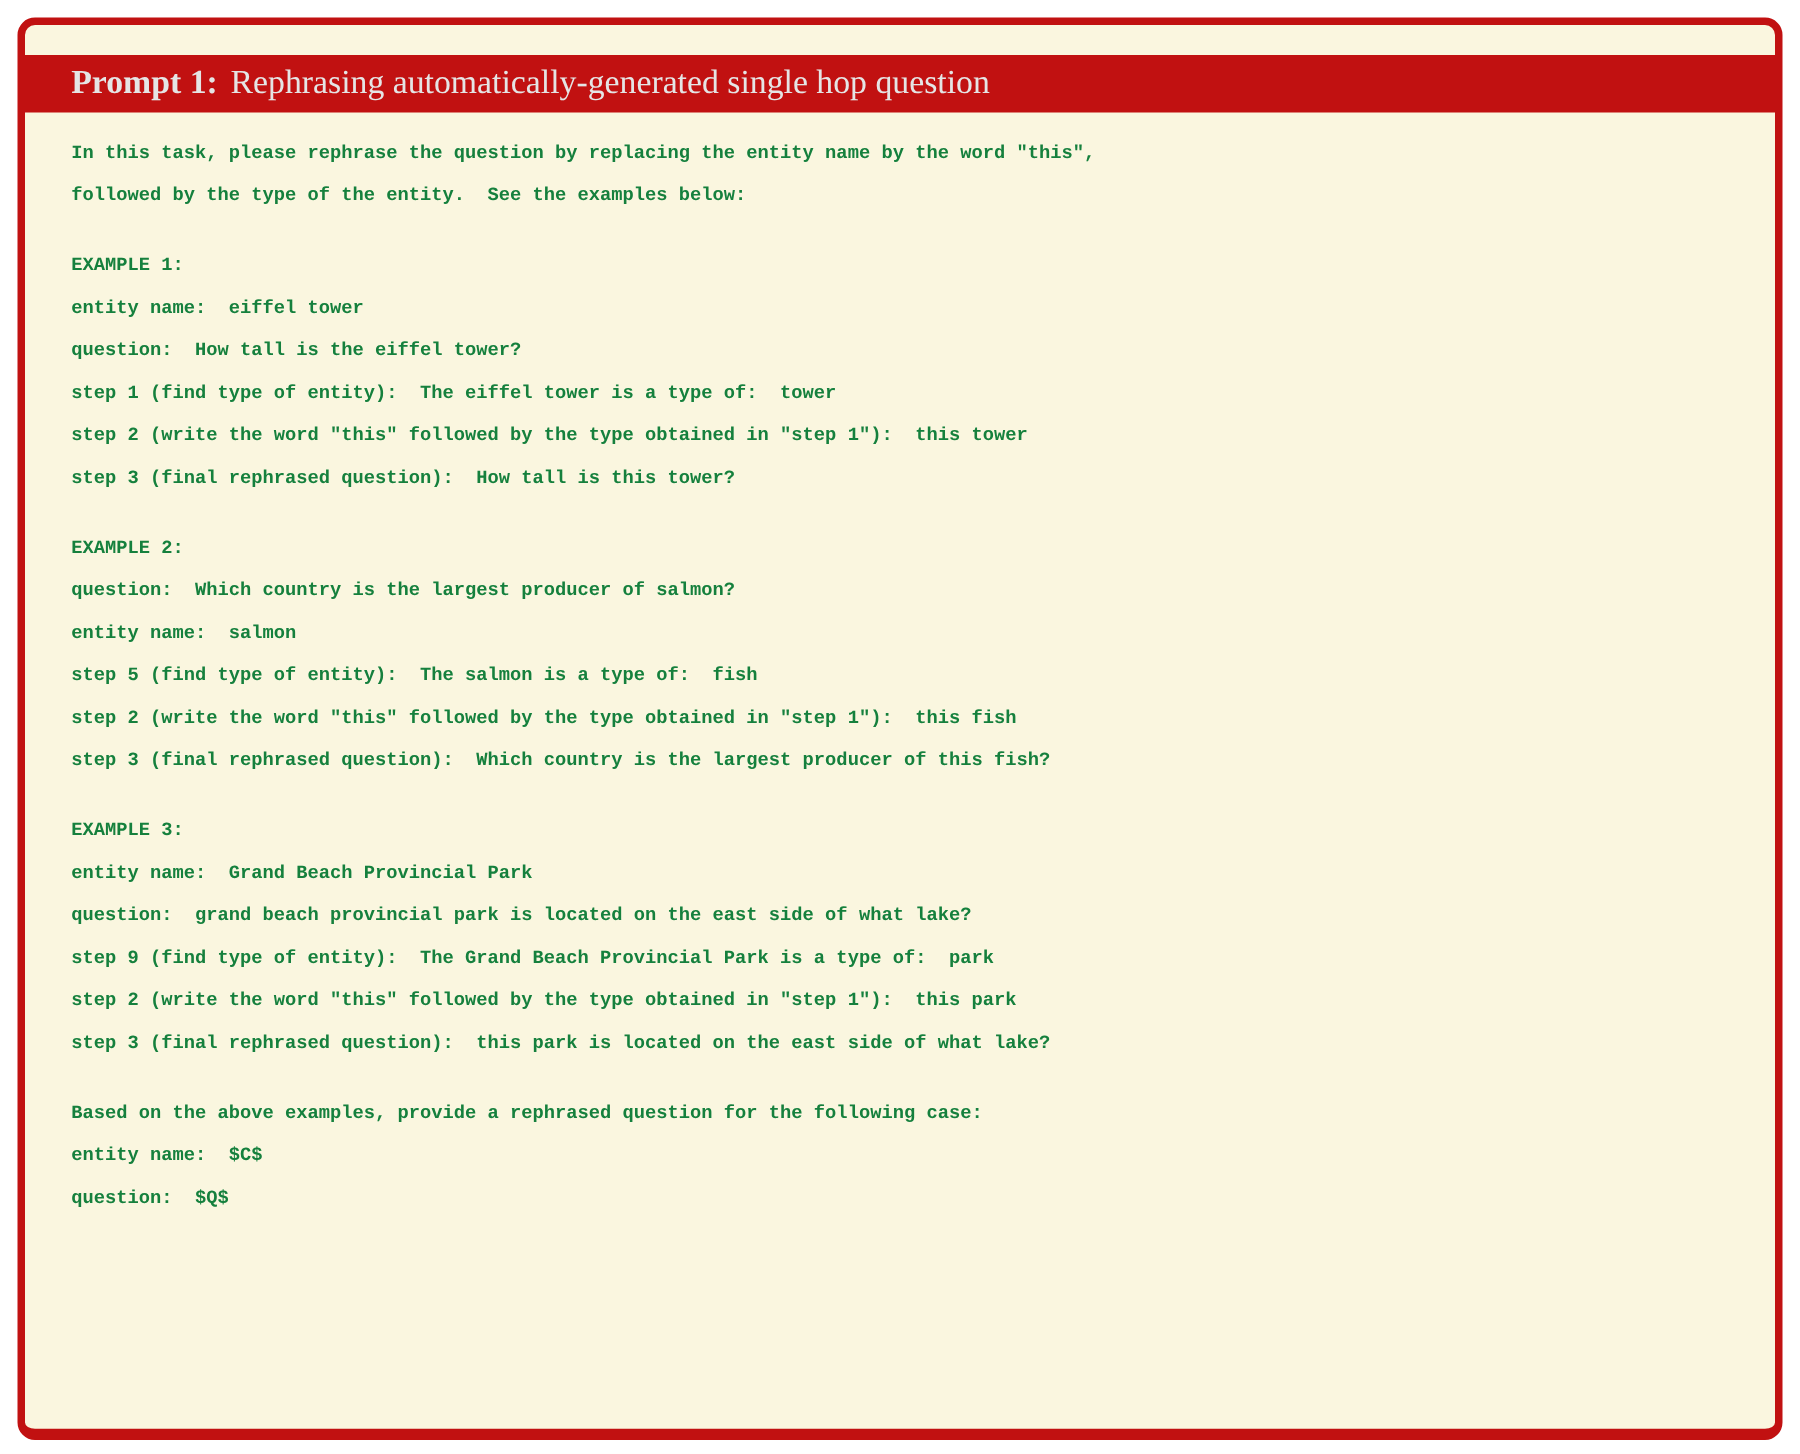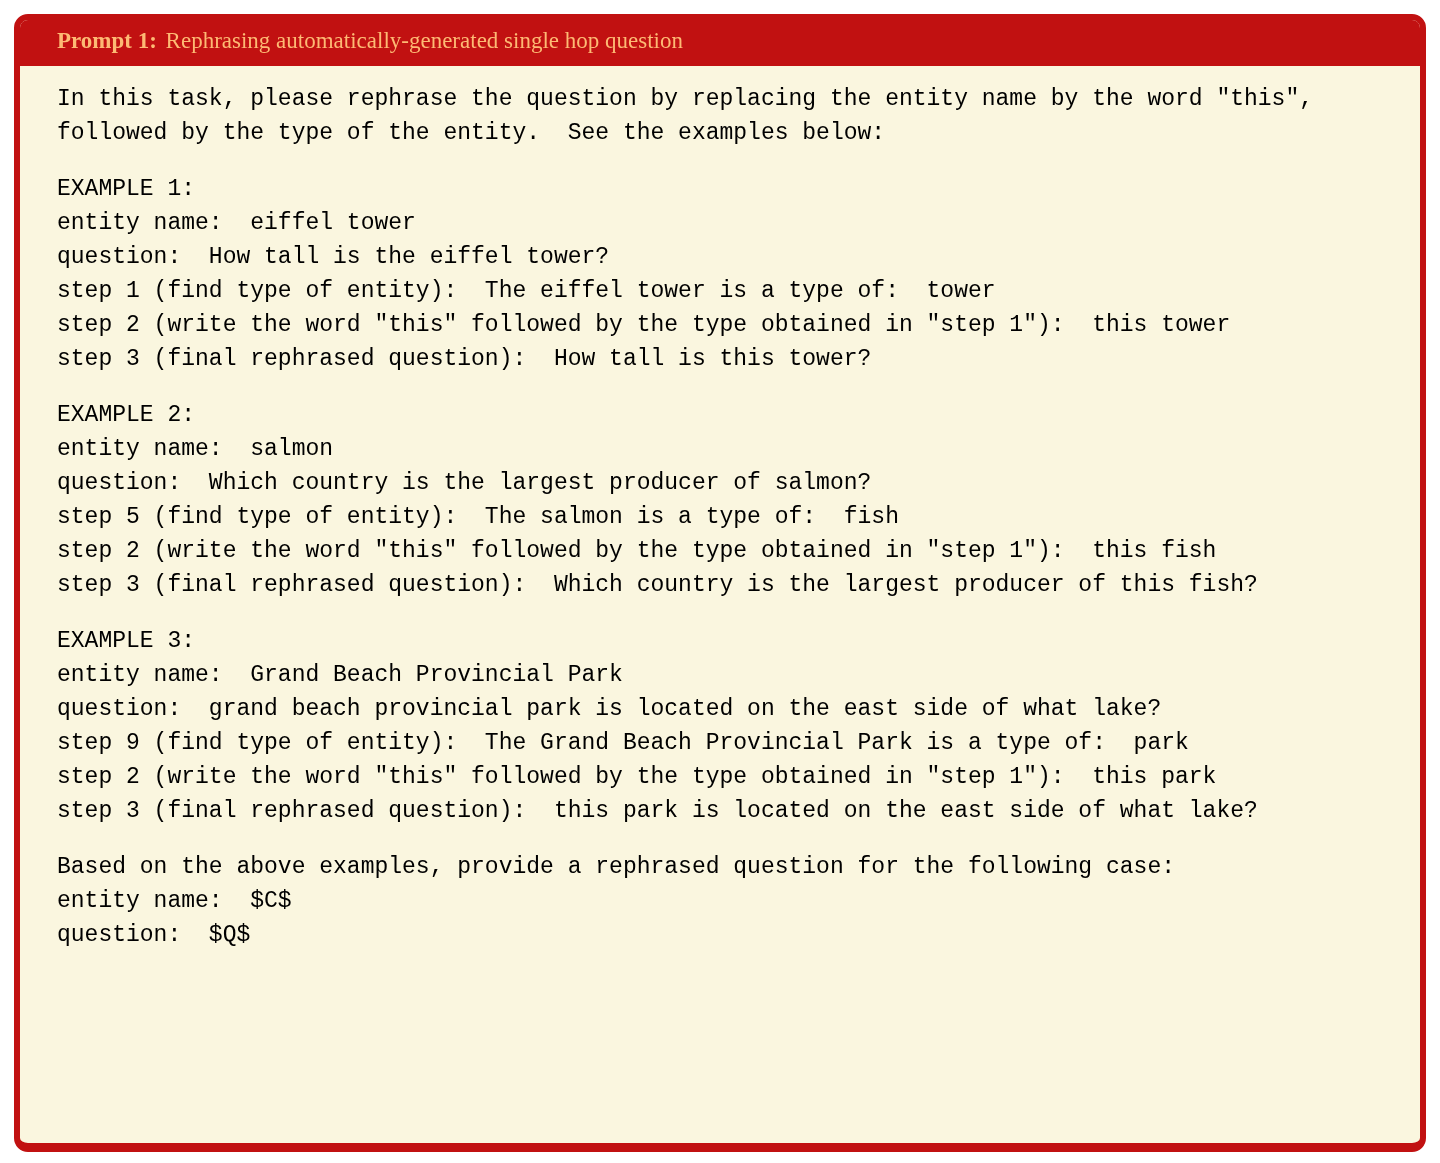--- a/index.html
+++ b/index.html
@@ -18,37 +18,39 @@
     height: 1138px;
     box-sizing: border-box;
     border: 6px solid #C11111;
     border-bottom-width: 9px;
     border-radius: 14px;
     background: #FAF6DF;
     overflow: hidden;
   }
   .prompt-header {
     background: #C11111;
-    color: #fdba74;
+    color: #e5e5e5;
     font-family: "Liberation Serif", serif;
-    font-size: 23px;
+    font-size: 27px;
     line-height: 34px;
     padding: 4px 12px 8px 37px;
     white-space: nowrap;
+    margin-top: 24px;
   }
   .prompt-header .header-label {
     font-weight: 700;
     margin-right: 0.38em;
   }
   .prompt-body {
     padding: 16px 30px 40px 37px;
     font-family: "Liberation Mono", "DejaVu Sans Mono", monospace;
-    font-size: 23px;
+    font-size: 15px;
     line-height: 34px;
-    color: #000000;
+    color: #15803d;
+    font-weight: bold;
   }
   .prompt-section + .prompt-section {
     margin-top: 22px;
   }
   .prompt-line {
     white-space: pre;
     min-height: 34px;
   }
 </style>
 </head>
@@ -66,22 +68,22 @@
       <div class="prompt-section">
         <div class="prompt-line">EXAMPLE 1:</div>
         <div class="prompt-line">entity name:  eiffel tower</div>
         <div class="prompt-line">question:  How tall is the eiffel tower?</div>
         <div class="prompt-line">step 1 (find type of entity):  The eiffel tower is a type of:  tower</div>
         <div class="prompt-line">step 2 (write the word "this" followed by the type obtained in "step 1"):  this tower</div>
         <div class="prompt-line">step 3 (final rephrased question):  How tall is this tower?</div>
       </div>
       <div class="prompt-section">
         <div class="prompt-line">EXAMPLE 2:</div>
+        <div class="prompt-line">question:  Which country is the largest producer of salmon?</div>
         <div class="prompt-line">entity name:  salmon</div>
-        <div class="prompt-line">question:  Which country is the largest producer of salmon?</div>
         <div class="prompt-line">step 5 (find type of entity):  The salmon is a type of:  fish</div>
         <div class="prompt-line">step 2 (write the word "this" followed by the type obtained in "step 1"):  this fish</div>
         <div class="prompt-line">step 3 (final rephrased question):  Which country is the largest producer of this fish?</div>
       </div>
       <div class="prompt-section">
         <div class="prompt-line">EXAMPLE 3:</div>
         <div class="prompt-line">entity name:  Grand Beach Provincial Park</div>
         <div class="prompt-line">question:  grand beach provincial park is located on the east side of what lake?</div>
         <div class="prompt-line">step 9 (find type of entity):  The Grand Beach Provincial Park is a type of:  park</div>
         <div class="prompt-line">step 2 (write the word "this" followed by the type obtained in "step 1"):  this park</div>

